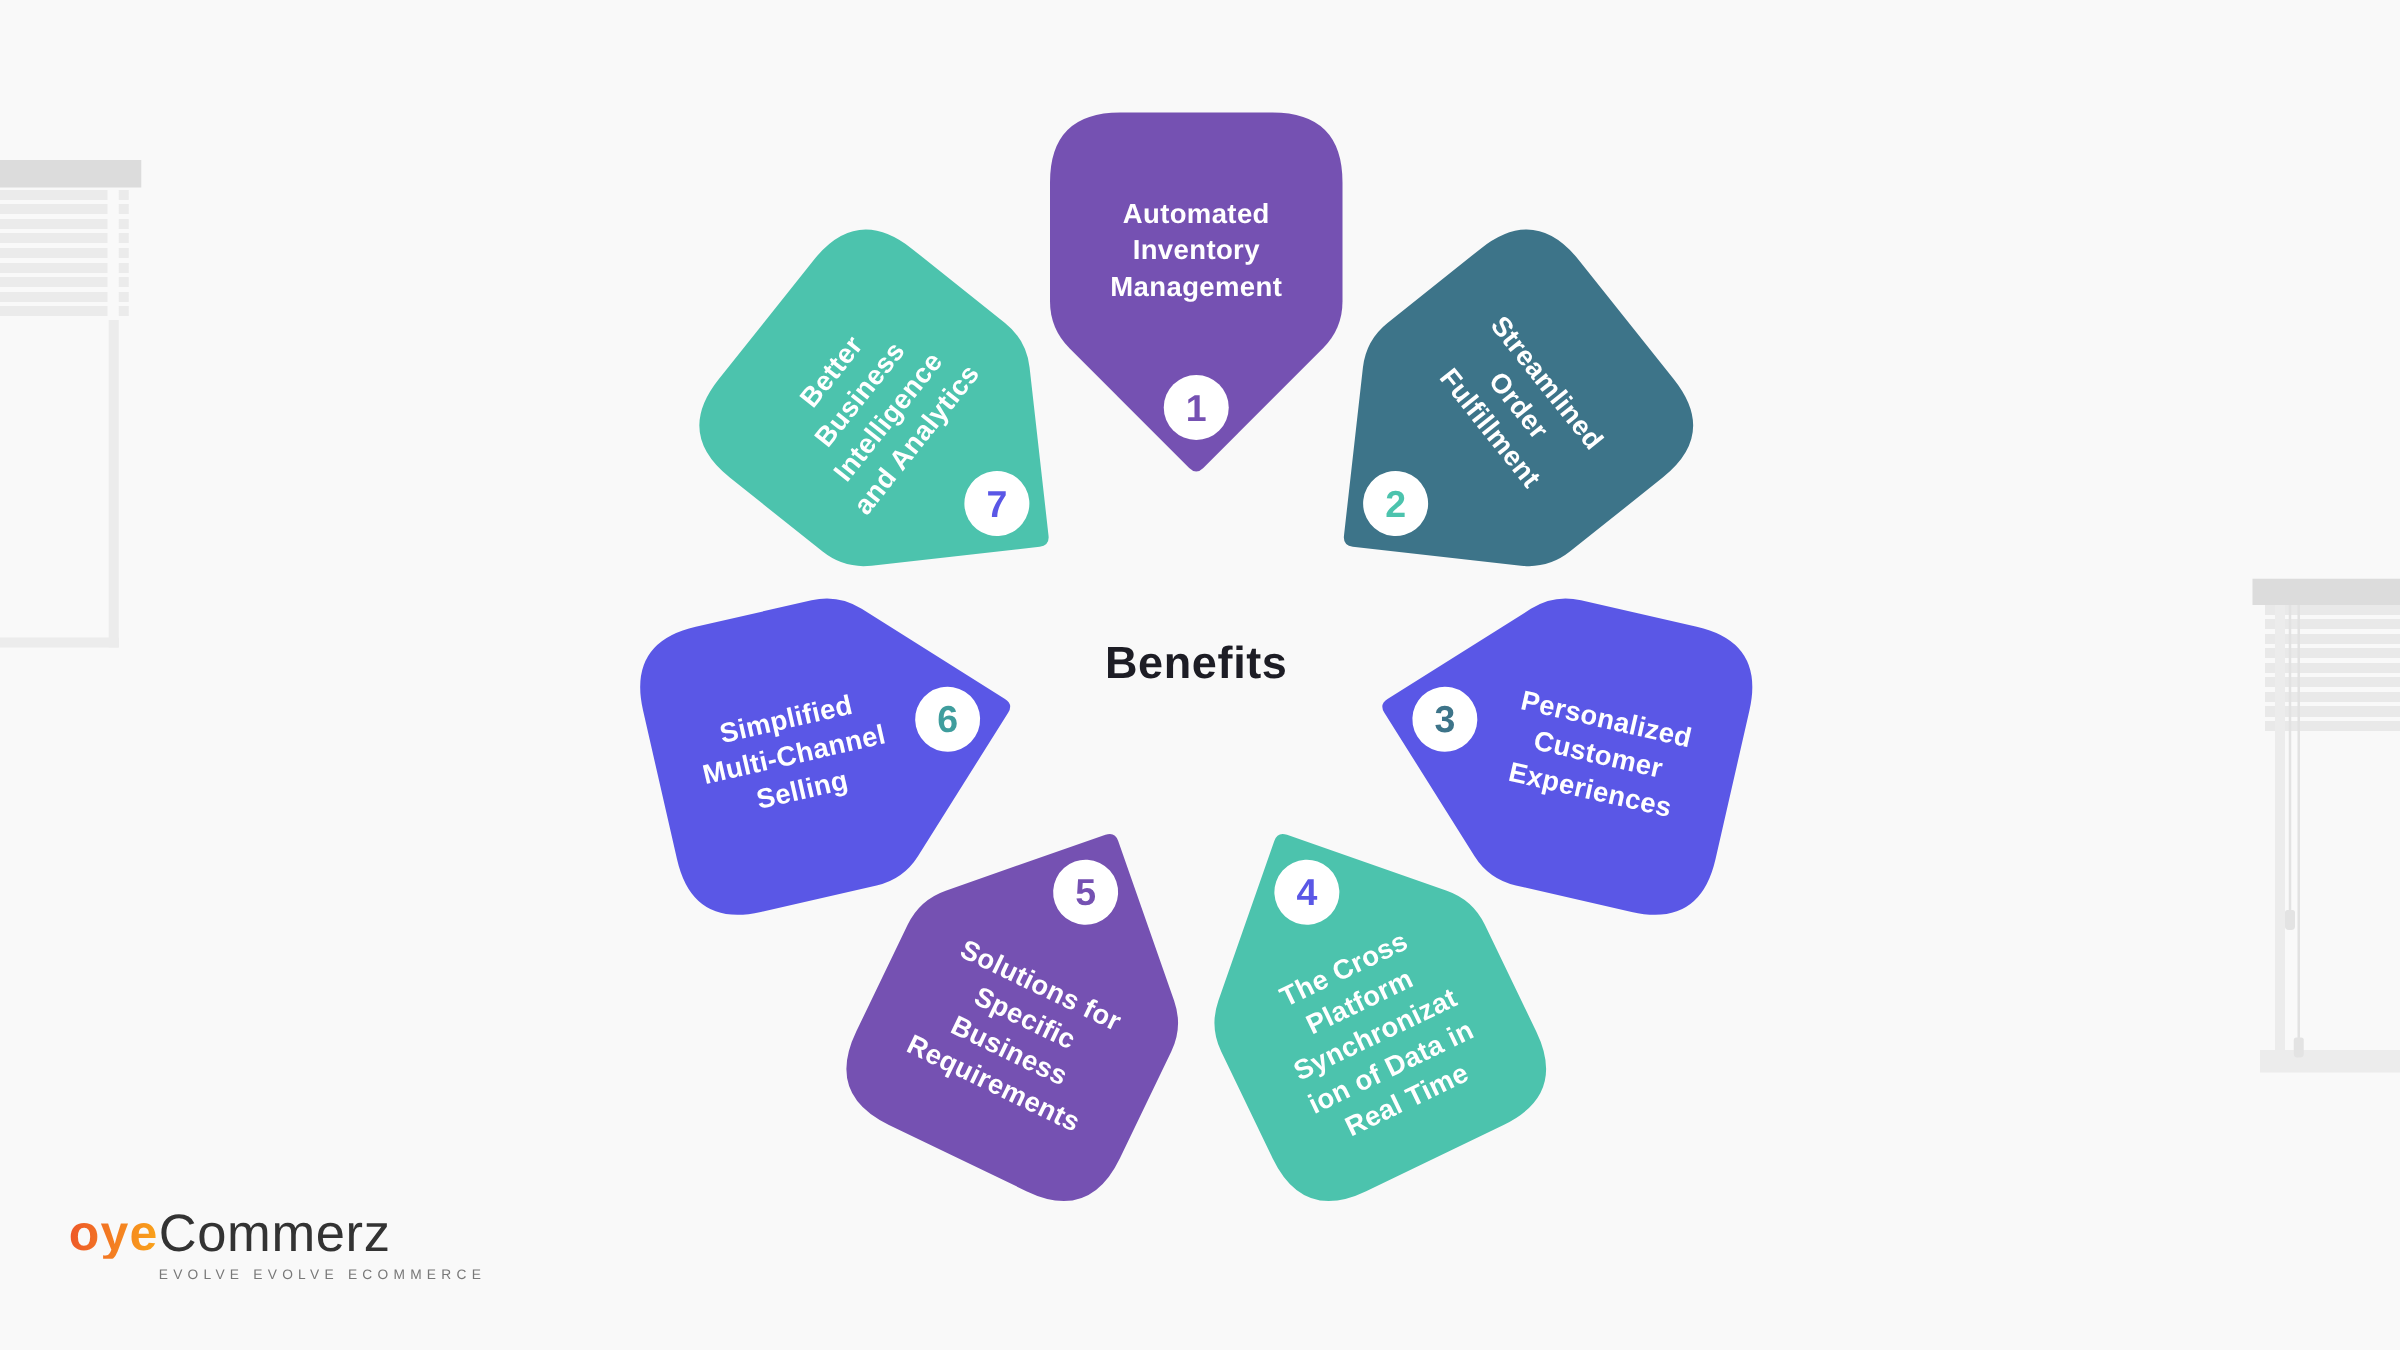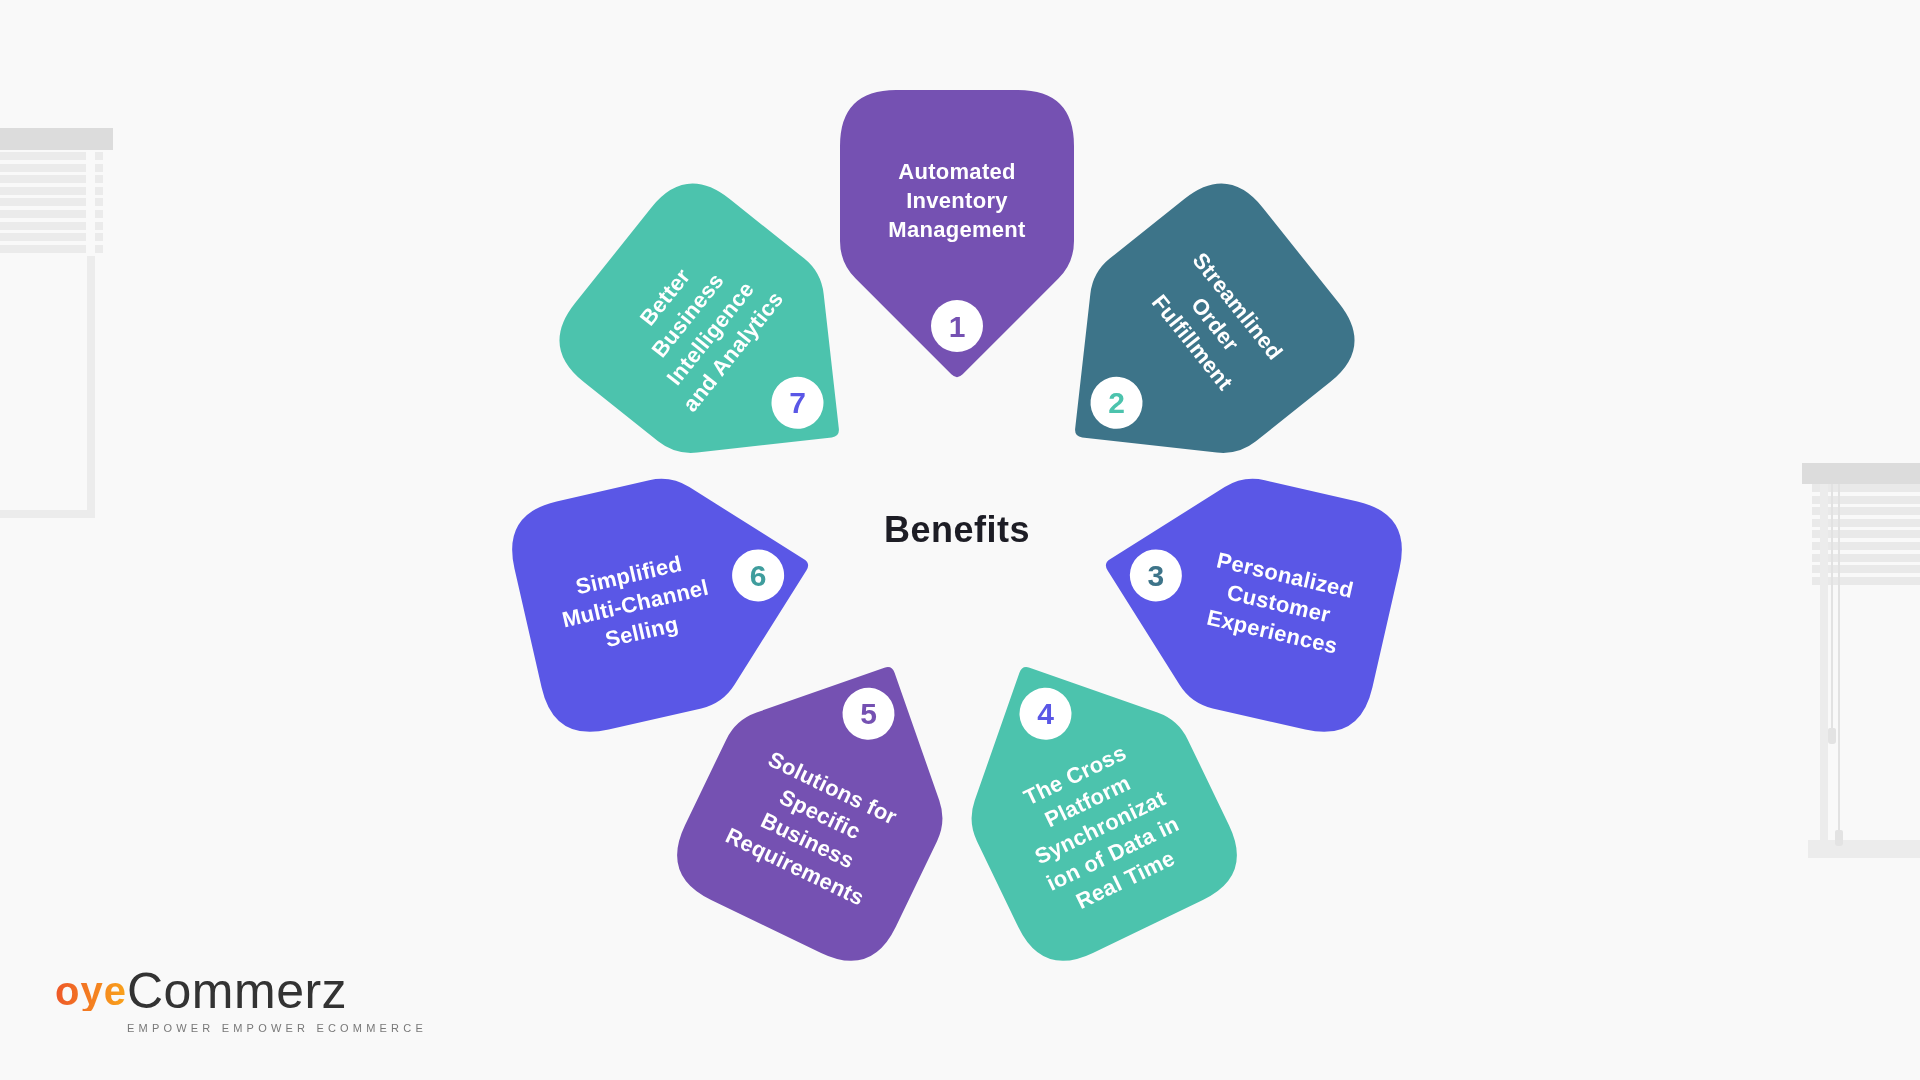--- a/index.html
+++ b/index.html
@@ -25,21 +25,21 @@
   .petal-label-line{fill:#ffffff;font-weight:700;font-size:22px;letter-spacing:.3px;}
   .petal-number{font-weight:700;font-size:30px;}
   
   .logo{position:absolute;left:55px;top:966px;}
   .logo-row{display:flex;align-items:center;line-height:1;}
   .oye{font-size:40px;font-weight:700;letter-spacing:1px;color:#f58220;}
   @supports ((-webkit-background-clip:text) or (background-clip:text)){
     .oye{background:linear-gradient(95deg,#ee5a28 5%,#f9a11b 95%);
          -webkit-background-clip:text;background-clip:text;color:transparent;}
   }
-  .commerz{font-size:50px;font-weight:400;color:#333333;letter-spacing:.5px;}
+  .commerz{font-size:42px;font-weight:400;color:#333333;letter-spacing:.5px;}
   .tagline{margin-left:72px;margin-top:6px;font-size:11px;font-weight:500;
            color:#787878;letter-spacing:4.2px;white-space:nowrap;}
 </style>
 </head>
 <body>
 
 <div class="stage">
 
   <div class="abs blind-header" style="left:0;top:128px;width:113px;height:22px;"></div>
   <div class="abs slats" style="left:0;top:152px;width:86px;height:104px;"></div>
@@ -129,16 +129,16 @@
       </g>
     </svg>
 
   <div class="center-title" style="color: rgb(29, 29, 37);">Benefits</div>
 
   <div class="logo">
     <div class="logo-row">
       <span class="oye">oye</span>
         <span class="commerz">Commerz</span>
     </div>
-    <div class="tagline">EMPOWER EMPOWER ECOMMERCE</div>
+    <div class="tagline">EVOLVE EVOLVE ECOMMERCE</div>
   </div>
 
 </div>
 
 </body></html>

